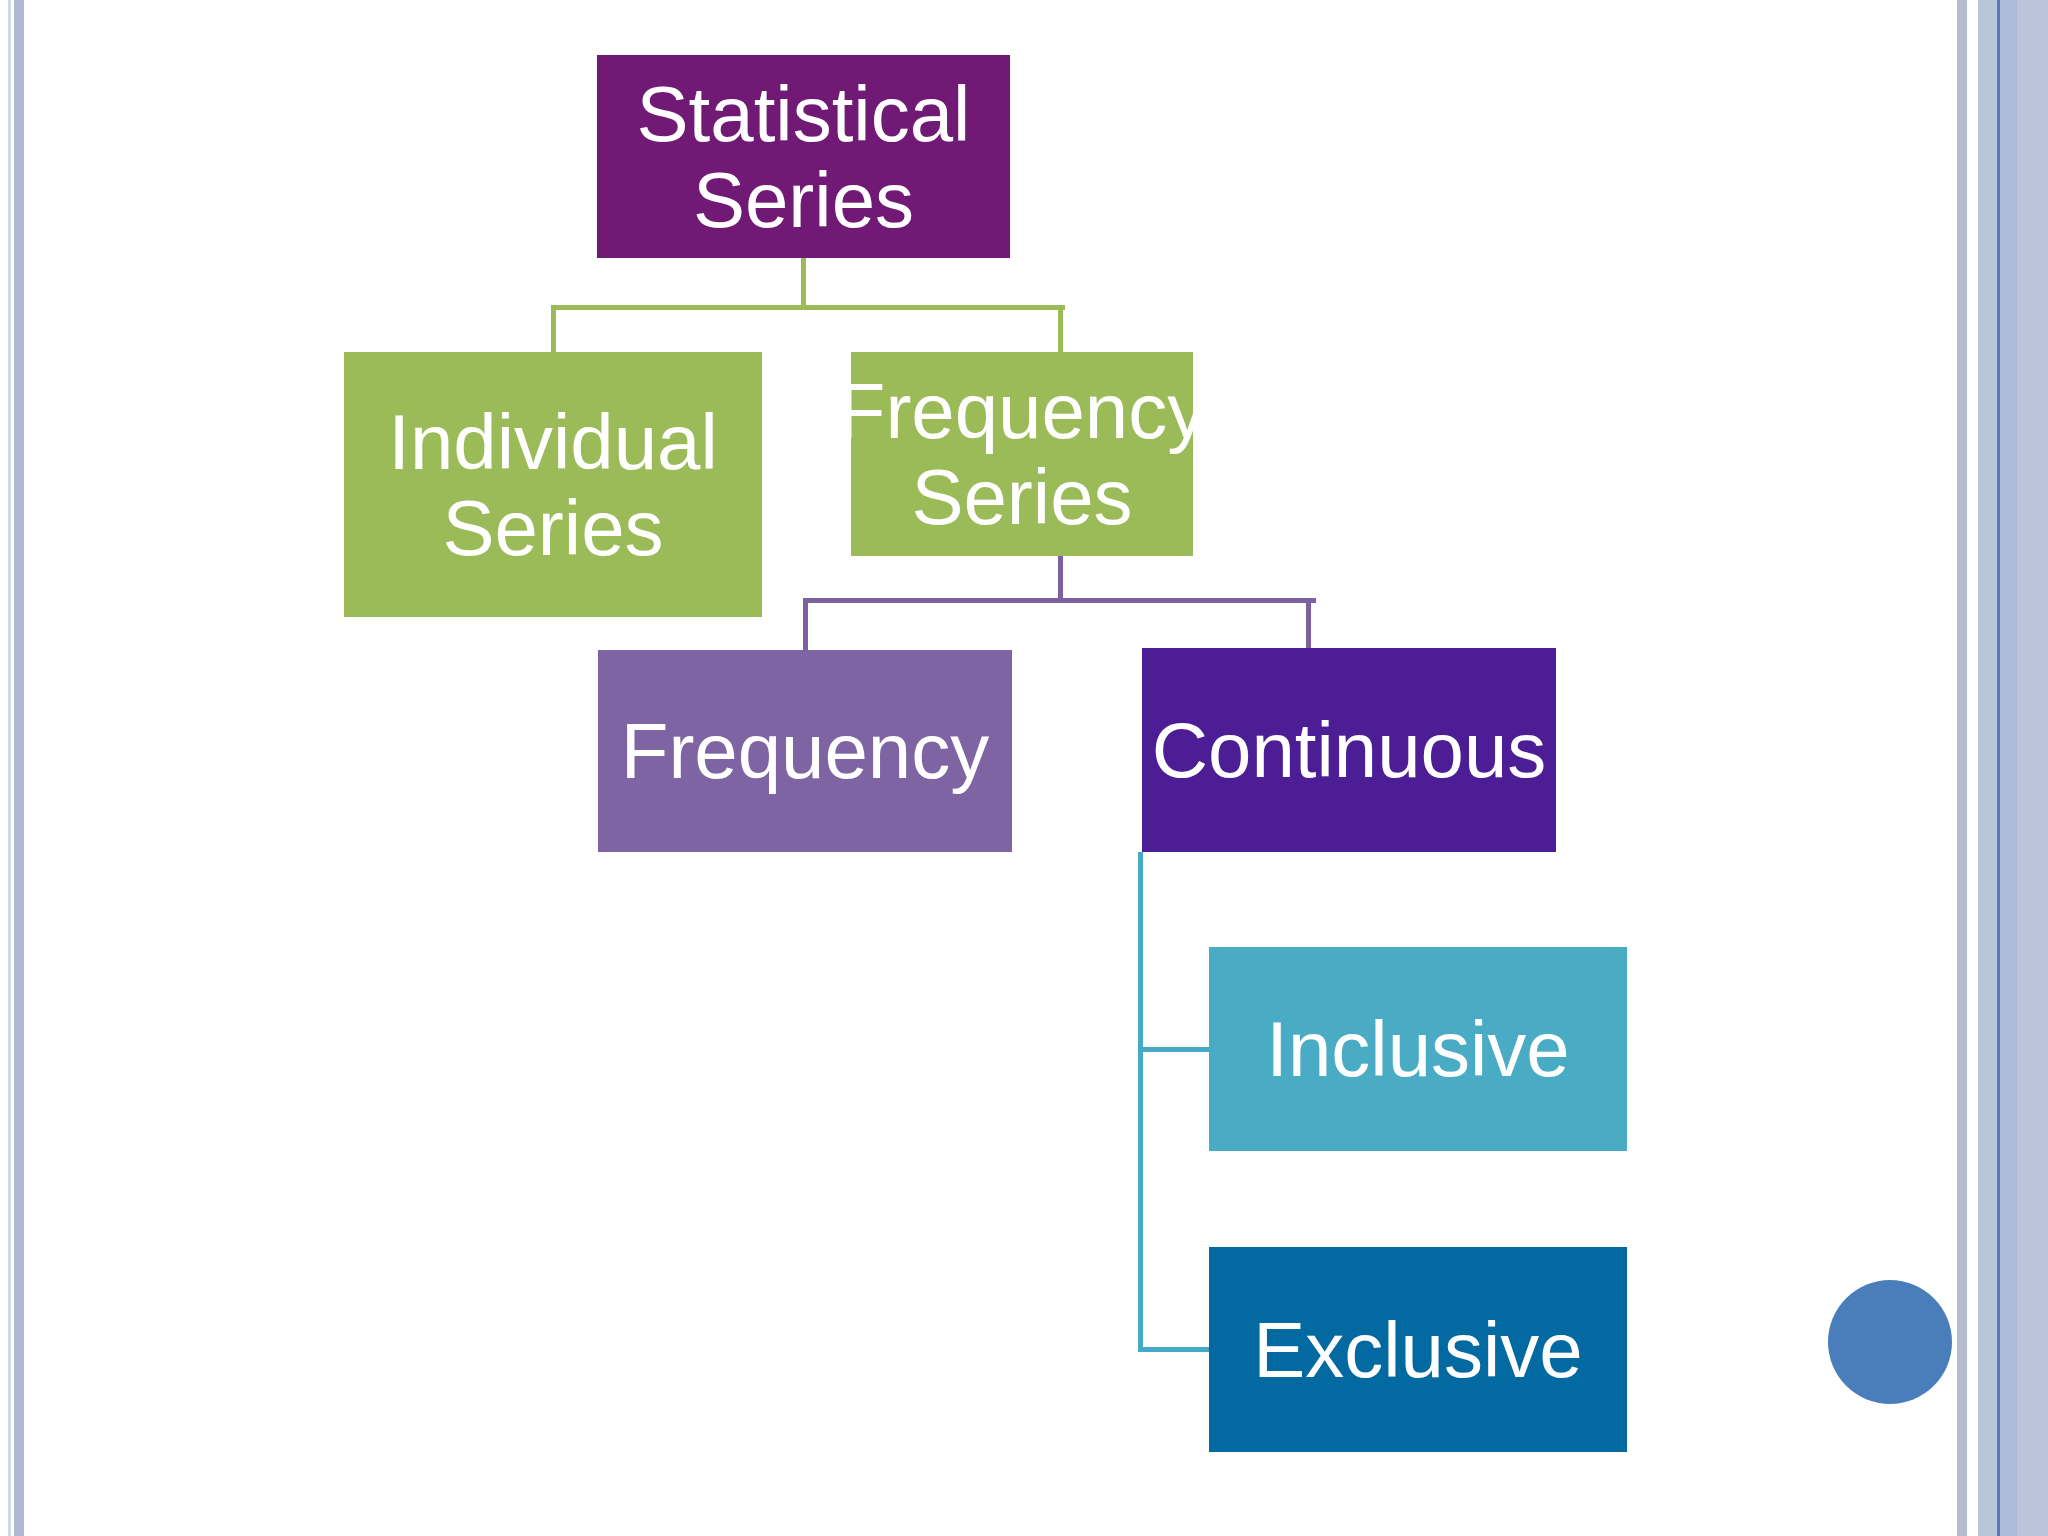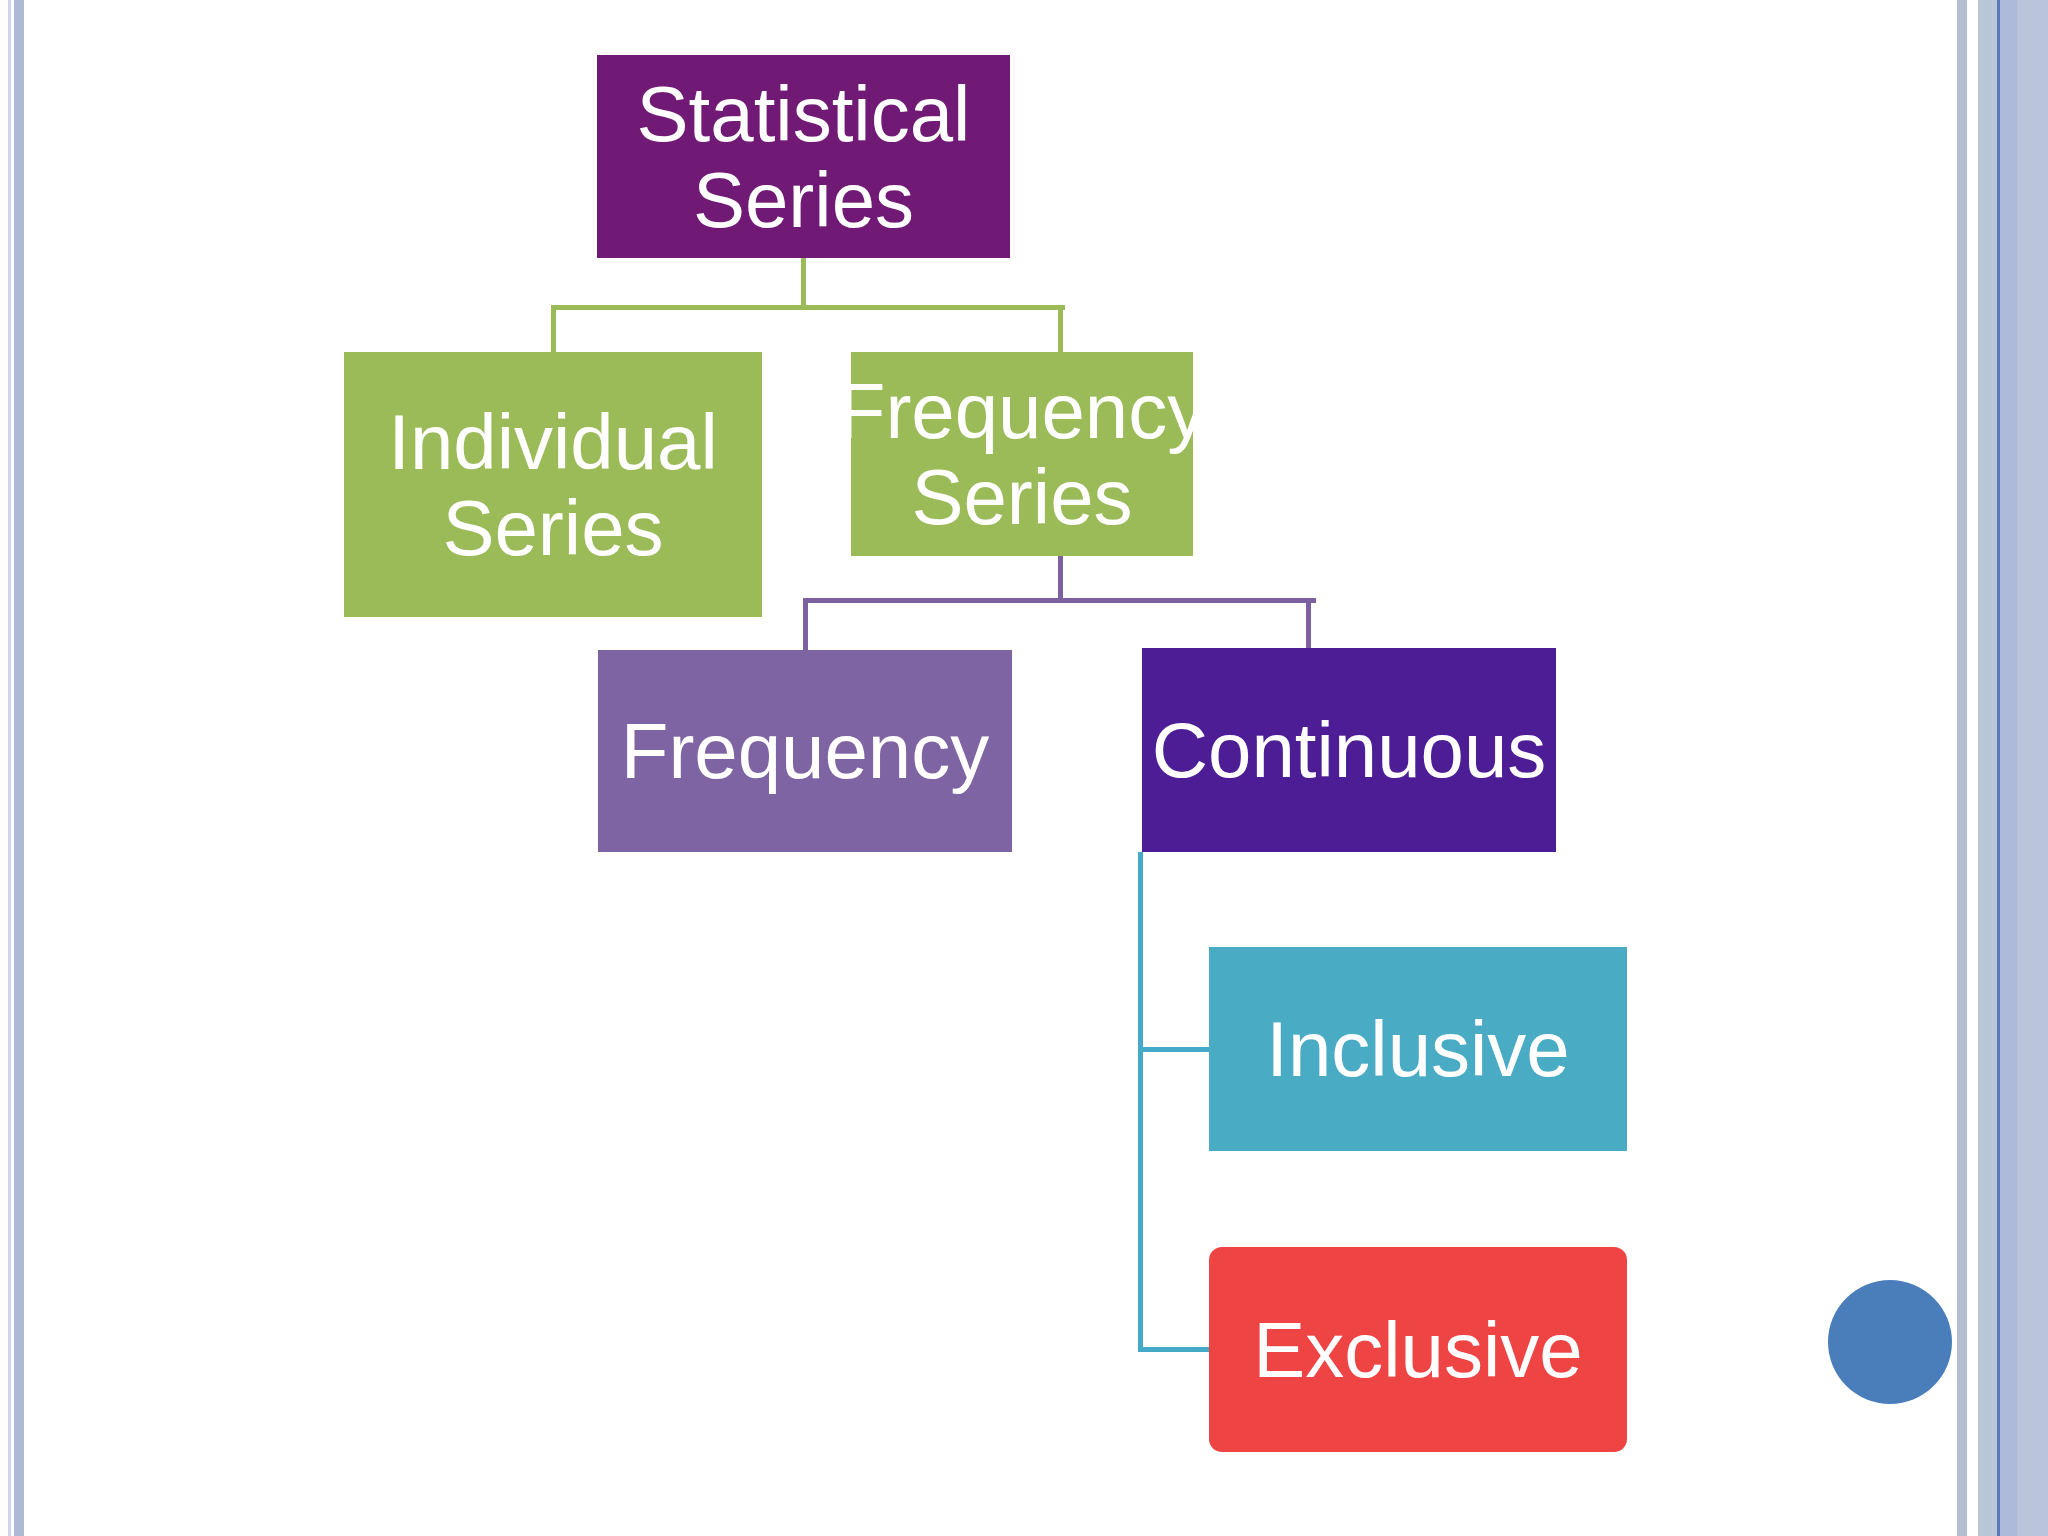--- a/index.html
+++ b/index.html
@@ -93,21 +93,21 @@
     </div>
     <div class="node" id="n-discrete" style="background: rgb(126, 100, 163);">
       <span class="lbl">Frequency</span>
     </div>
     <div class="node" id="n-continuous" style="background: #4c1d95; margin-left: 39px;">
       <span class="lbl">Continuous</span>
     </div>
     <div class="node" id="n-inclusive" style="background: rgb(74, 171, 197);">
       <span class="lbl">Inclusive</span>
     </div>
-    <div class="node" id="n-exclusive" style="background: #ef4444; border-radius: 13px;">
+    <div class="node" id="n-exclusive" style="background: #0369a1;">
       <span class="lbl">Exclusive</span>
     </div>
 
   </div>
 
   <div class="accent-circle" style="background: rgb(74, 126, 187);"></div>
 
 </div>
 
 </body></html>

